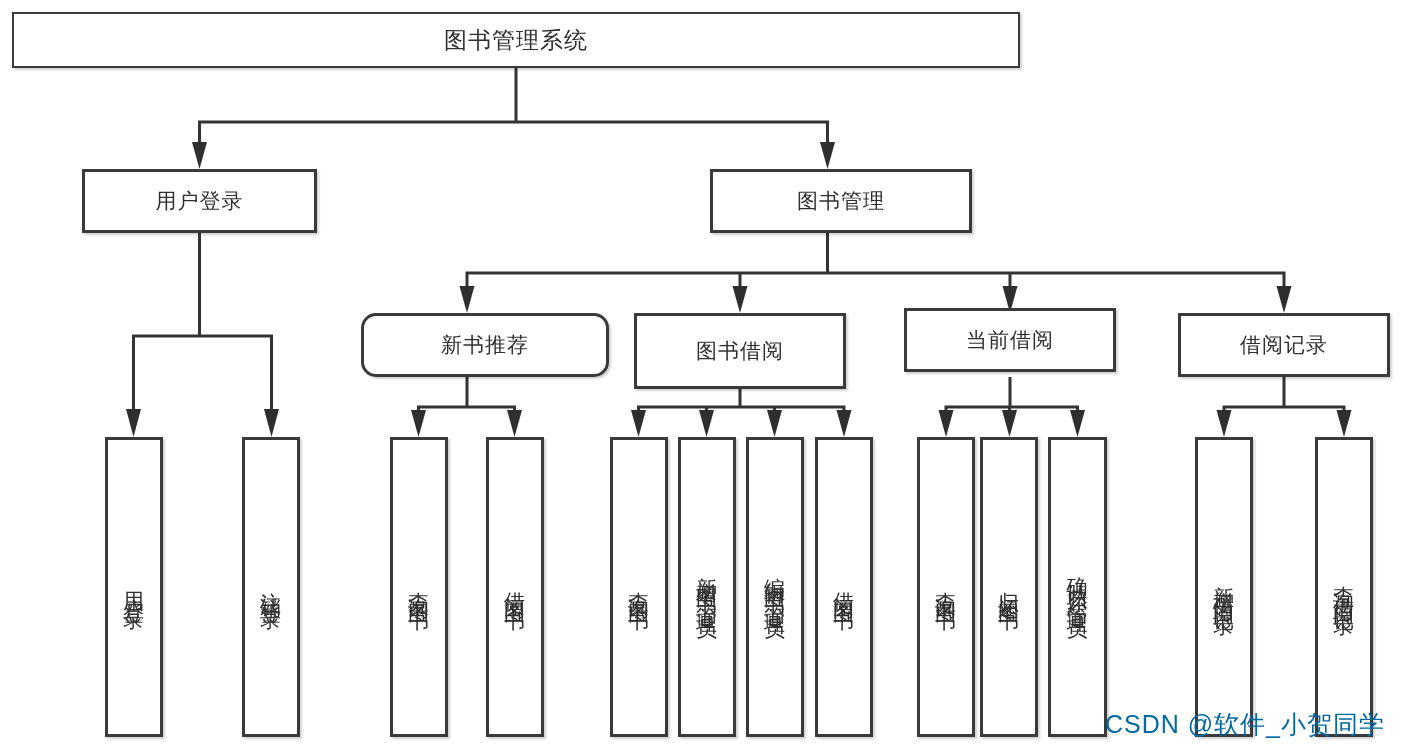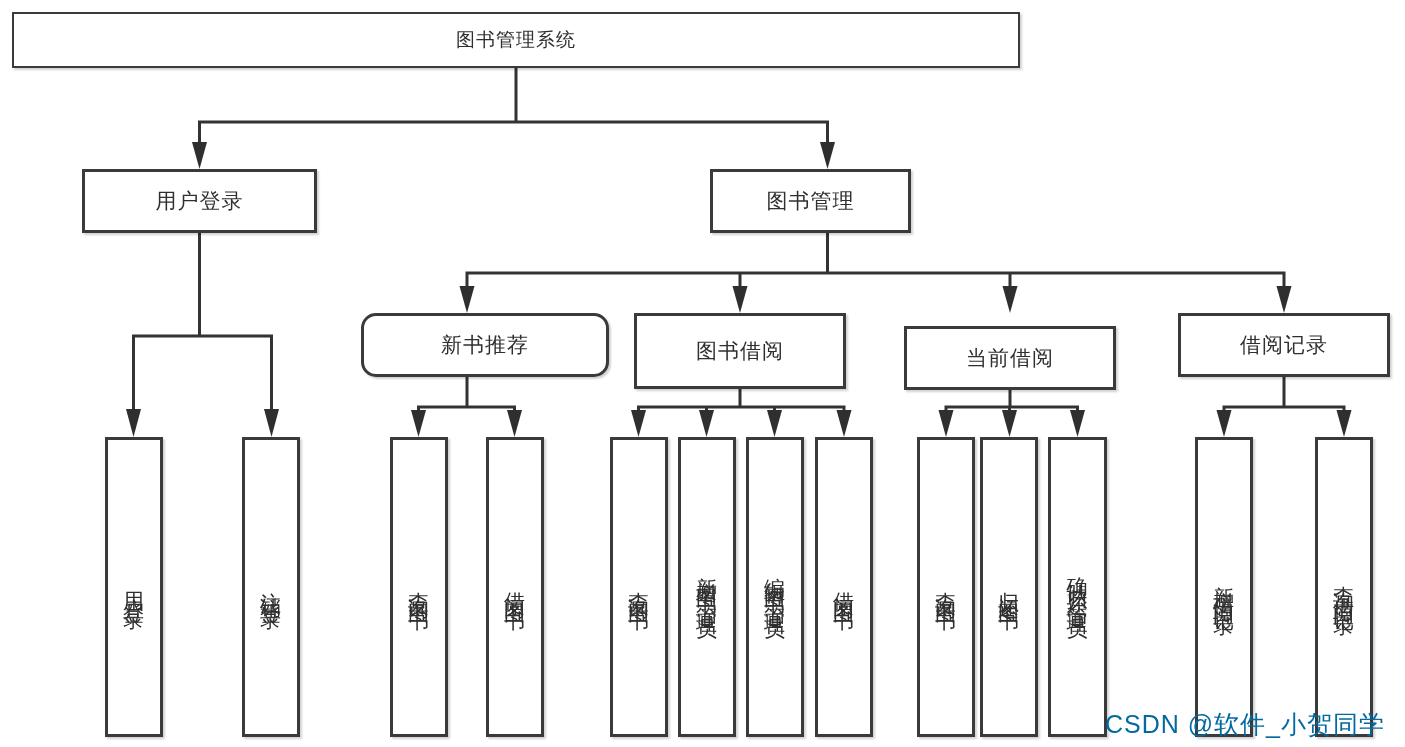--- a/index.html
+++ b/index.html
@@ -29,21 +29,21 @@
     z-index: 2;
     box-shadow: 2px 2px 2px rgba(0,0,0,0.18);
   }
   .node.h {
     font-size: 21px;
     letter-spacing: 1px;
     white-space: nowrap;
   }
   .node.root {
     border-width: 2px;
-    font-size: 19px;
+    font-size: 23px;
   }
   .node.v {
     writing-mode: vertical-rl;
     text-orientation: mixed;
     font-size: 21px;
     letter-spacing: 6px;
     line-height: 1;
   }
   .watermark {
     position: absolute;
@@ -97,25 +97,25 @@
       <polygon points="1002,410 1017,410 1009.5,437"></polygon>
       <polygon points="1070,410 1085,410 1077.5,437"></polygon>
       <polygon points="1216.5,410 1231.5,410 1224,437"></polygon>
       <polygon points="1336.5,410 1351.5,410 1344,437"></polygon>
     </g>
   </svg>
 
   <div class="node h root" style="left:12px; top:12px; width:1008px; height:56px;">图书管理系统</div>
 
   <div class="node h" style="left:82px; top:169px; width:235px; height:64px;">用户登录</div>
-  <div class="node h" style="left:710px; top:169px; width:201px; height:64px;text-align:center;">图书管理</div>
+  <div class="node h" style="left:710px; top:169px; width:262px; height:64px;text-align:center;">图书管理</div>
 
   <div class="node h" style="left:361px; top:313px; width:248px; height:64px;border-radius:15px;">新书推荐</div>
   <div class="node h" style="left:634px; top:313px; width:212px; height:76px;">图书借阅</div>
-  <div class="node h" style="left:904px; top:326px; width:212px; height:64px;">当前借阅</div>
+  <div class="node h" style="left:904px; top:308px; width:212px; height:64px;">当前借阅</div>
   <div class="node h" style="left:1178px; top:313px; width:212px; height:64px;text-align:center;">借阅记录</div>
 
   <div class="node v" style="left:105px; top:437px; width:58px; height:300px;">用户登录</div>
   <div class="node v" style="left:242px; top:437px; width:58px; height:300px;">注销登录</div>
 
   <div class="node v" style="left:390px; top:437px; width:58px; height:300px;">查询图书</div>
   <div class="node v" style="left:486px; top:437px; width:58px; height:300px;">借阅图书</div>
 
   <div class="node v" style="left:610px; top:437px; width:58px; height:300px;">查询图书</div>
   <div class="node v" style="left:678px; top:437px; width:58px; height:300px;">新增图书（管理员）</div>

